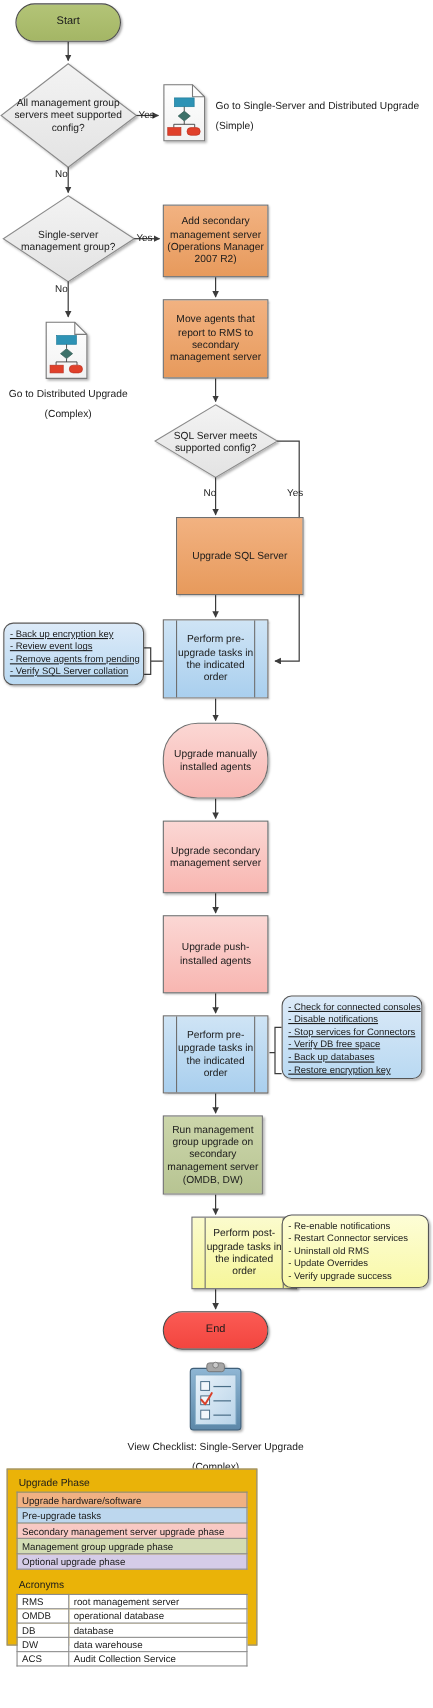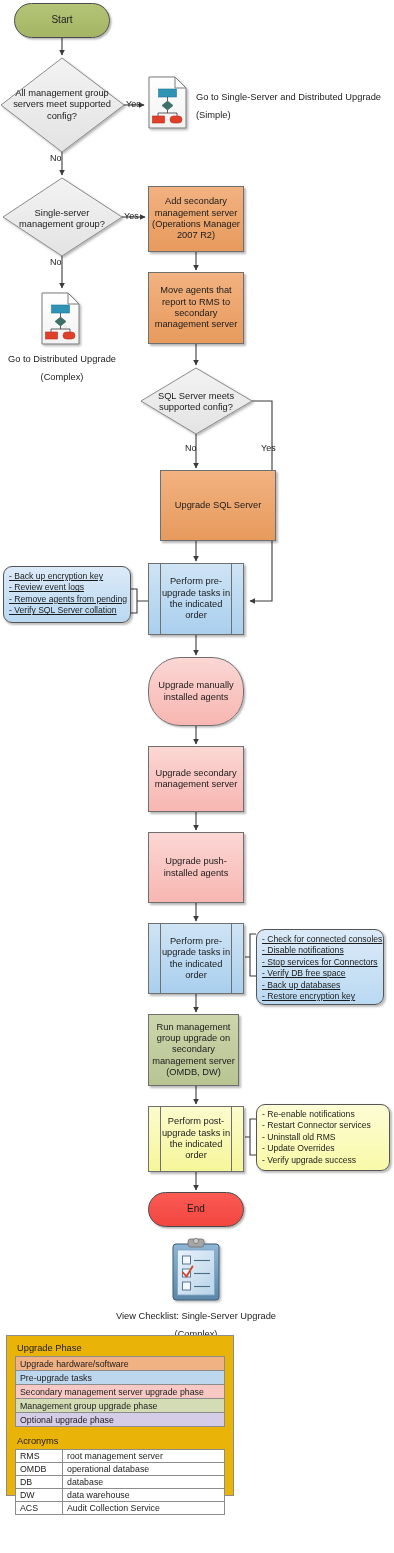--- a/index.html
+++ b/index.html
@@ -77,21 +77,21 @@
     position:absolute;
     top:0;bottom:0;
     left:11px;right:11px;
     border-left:1px solid #6f6f6f;
     border-right:1px solid #6f6f6f;
     display:flex;align-items:center;justify-content:center;
     text-align:center;
     font-size:9.3px;line-height:1.22;
   }
   .pre-blue{background:linear-gradient(180deg,#cfe4f5 0%,#a9cfee 100%);padding-left:12px;}
-  .pre-yellow{background:linear-gradient(180deg,#fbfbcd 0%,#f6f69a 100%);}
+  .pre-yellow{background:linear-gradient(180deg,#fbfbcd 0%,#f6f69a 100%);margin-left:26px;}
 
   
   .callout{
     position:absolute;
     box-sizing:border-box;
     border:1px solid #555;
     border-radius:9px;
     font-size:8.6px;
     line-height:1.33;
     padding:4px 5px;
@@ -329,21 +329,21 @@
   </div>
 
   <div class="node process p-pink" style="left:148px;top:832px;width:96px;height:71px;">
     <span class="lbl">Upgrade push-installed agents</span>
   </div>
 
   <div class="predef pre-blue" style="left:148px;top:923px;width:96px;height:71px;">
     <div class="inner">Perform pre-upgrade tasks in the indicated order</div>
   </div>
 
-  <div class="callout c-blue" style="left:256px;top:929px;width:128px;height:76px;">
+  <div class="callout c-blue" style="left:256px;top:905px;width:128px;height:76px;">
     <ul>
       <li>- Check for connected consoles</li>
       <li>- Disable notifications</li>
       <li>- Stop services for Connectors</li>
       <li>- Verify DB free space</li>
       <li>- Back up databases</li>
       <li>- Restore encryption key</li>
     </ul>
   </div>
 

